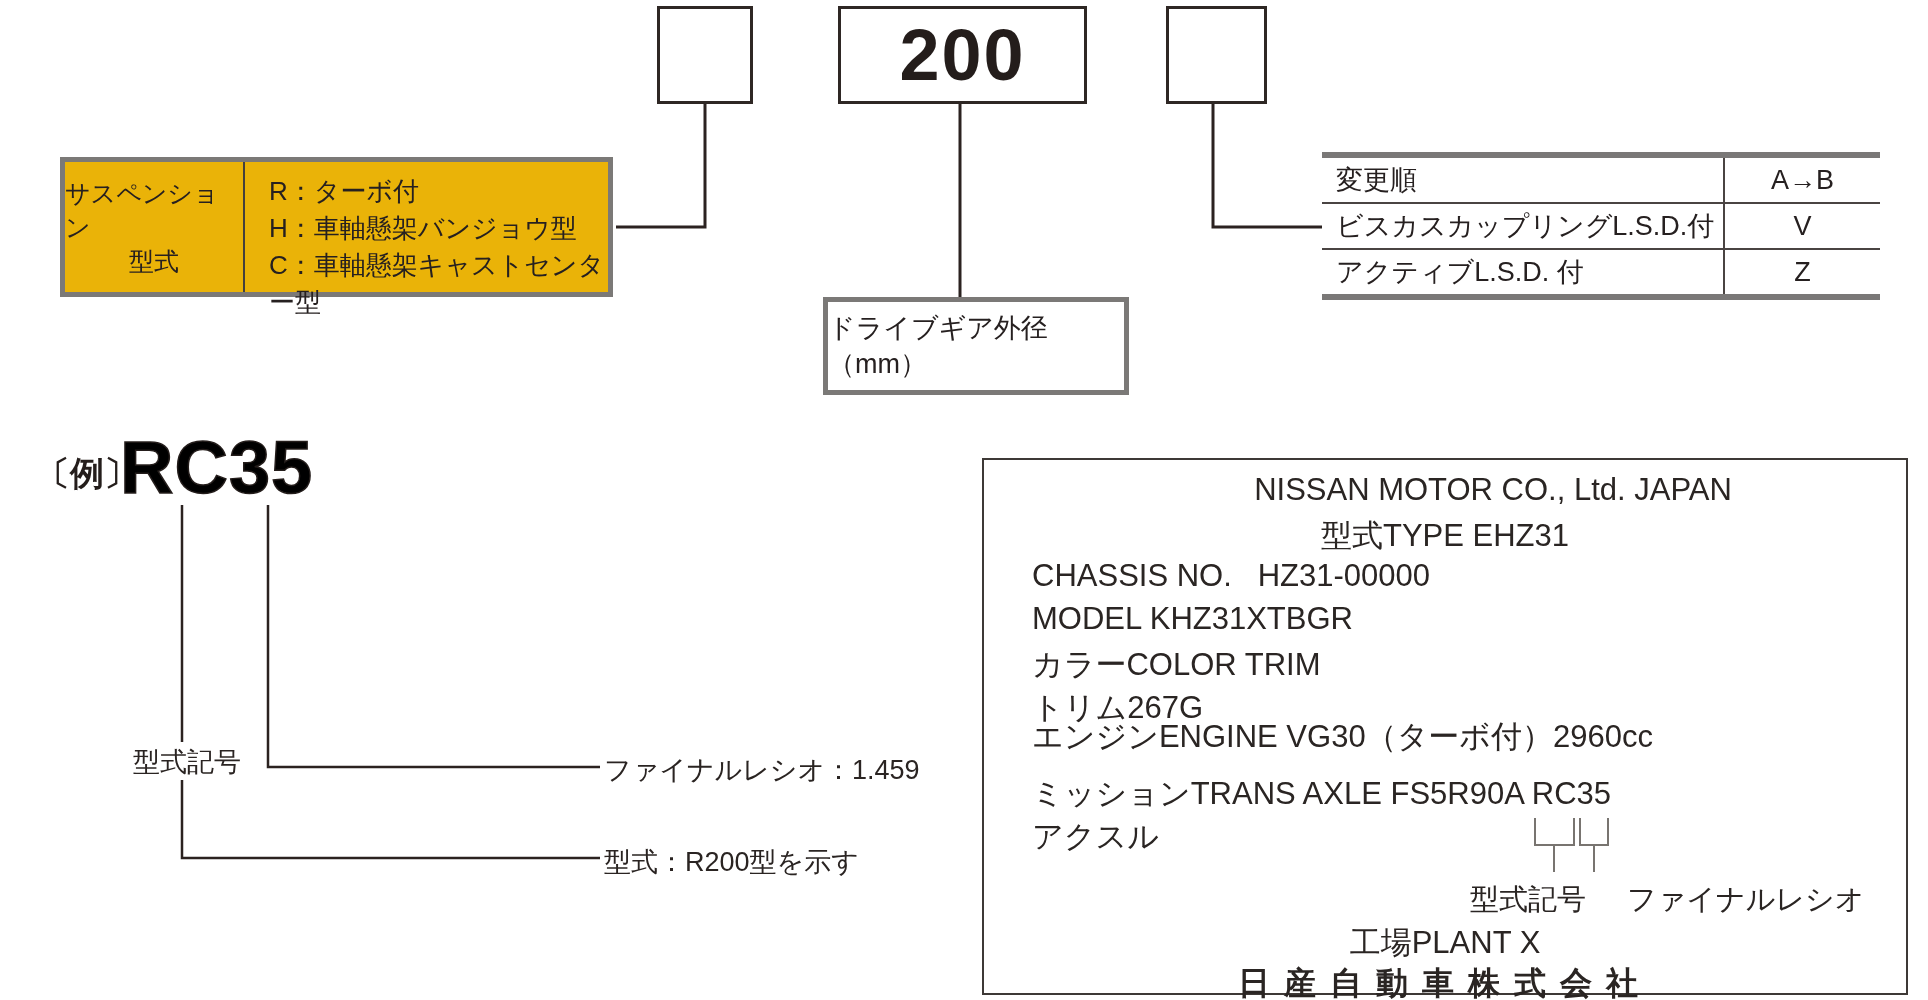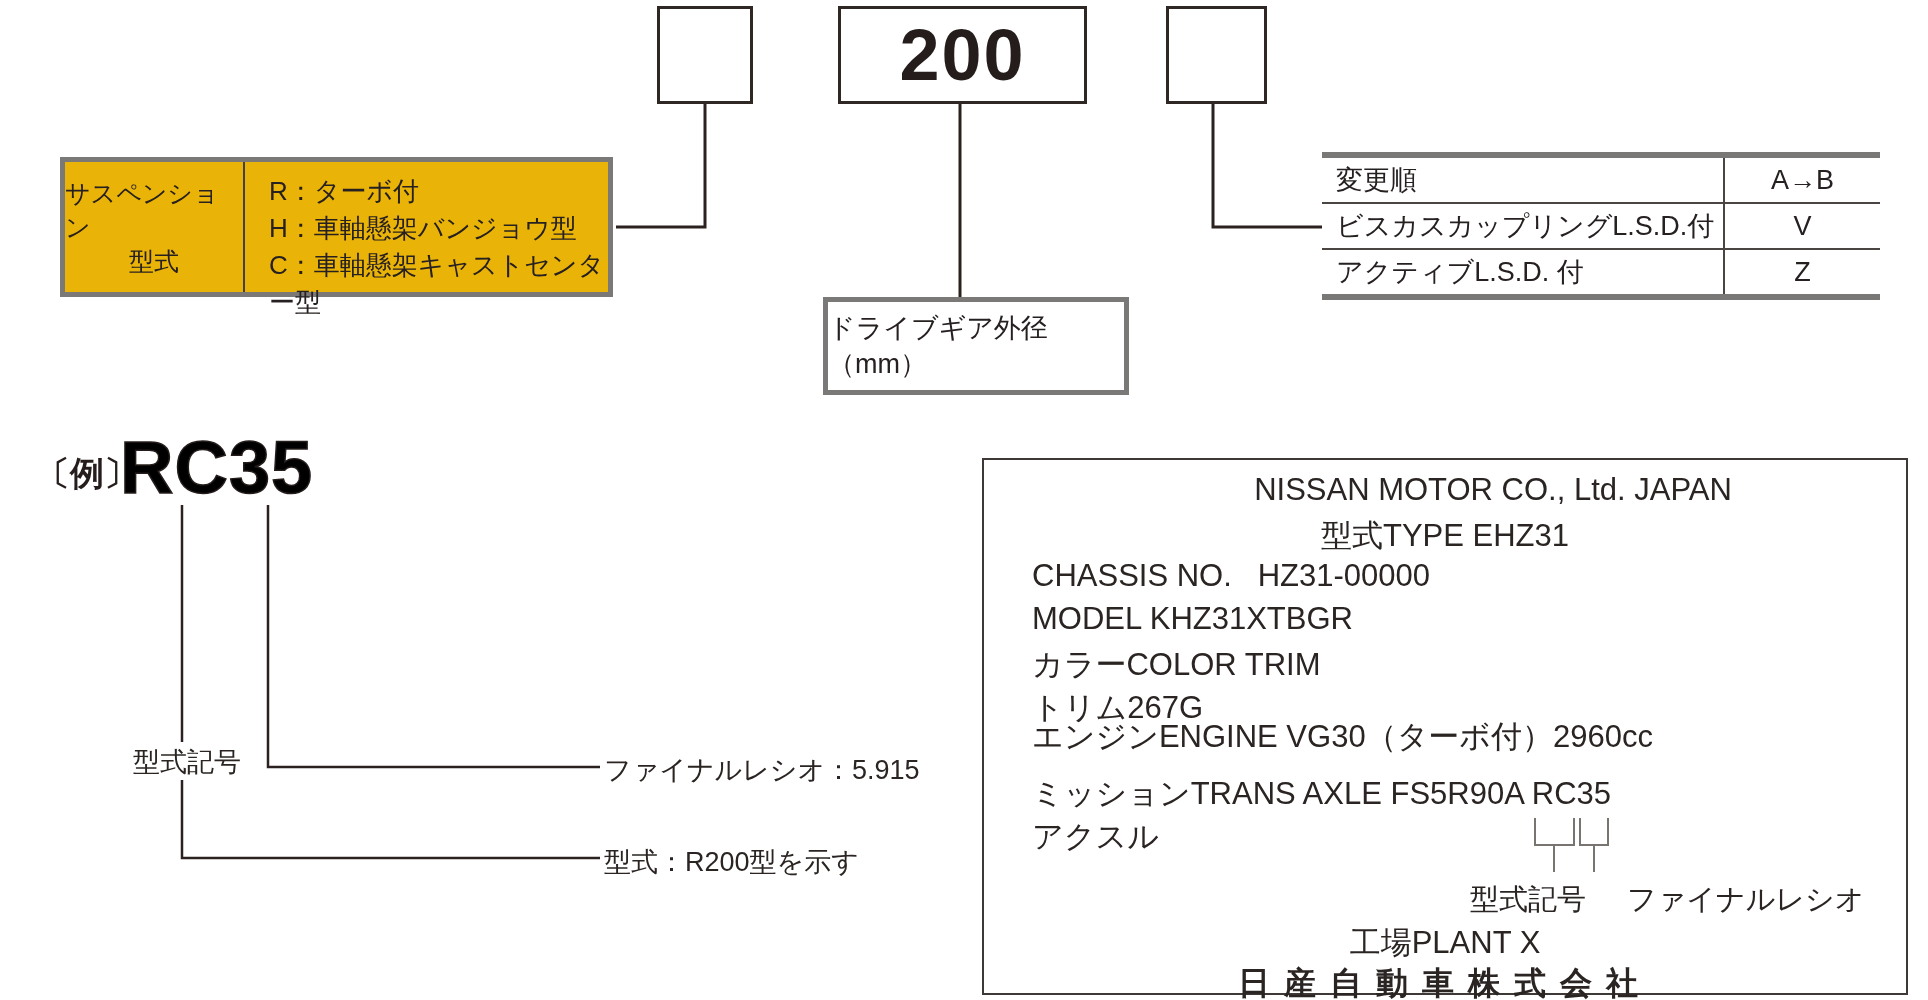--- a/index.html
+++ b/index.html
@@ -111,21 +111,21 @@
     </div>
     <div class="chg-row">
       <div class="chg-label">アクティブL.S.D. 付</div>
       <div class="chg-value">Z</div>
     </div>
   </div>
 
   <div class="ex-prefix">〔例〕</div>
   <div class="ex-code">RC35</div>
   <div class="note n-symbol">型式記号</div>
-  <div class="note n-ratio">ファイナルレシオ：5.915</div>
+  <div class="note n-ratio">ファイナルレシオ：1.459</div>
   <div class="note n-model">型式：R200型を示す</div>
 
   <div class="plate">
     <div class="p-line p-center pl1">NISSAN MOTOR CO., Ltd. JAPAN</div>
     <div class="p-line p-center pl2">型式TYPE EHZ31</div>
     <div class="p-line pl3">CHASSIS NO.   HZ31-00000</div>
     <div class="p-line pl4">MODEL KHZ31XTBGR</div>
     <div class="p-line pl5">カラーCOLOR TRIM</div>
     <div class="p-line pl6">トリム267G</div>
     <div class="p-line pl7">エンジンENGINE VG30（ターボ付）2960cc</div>

